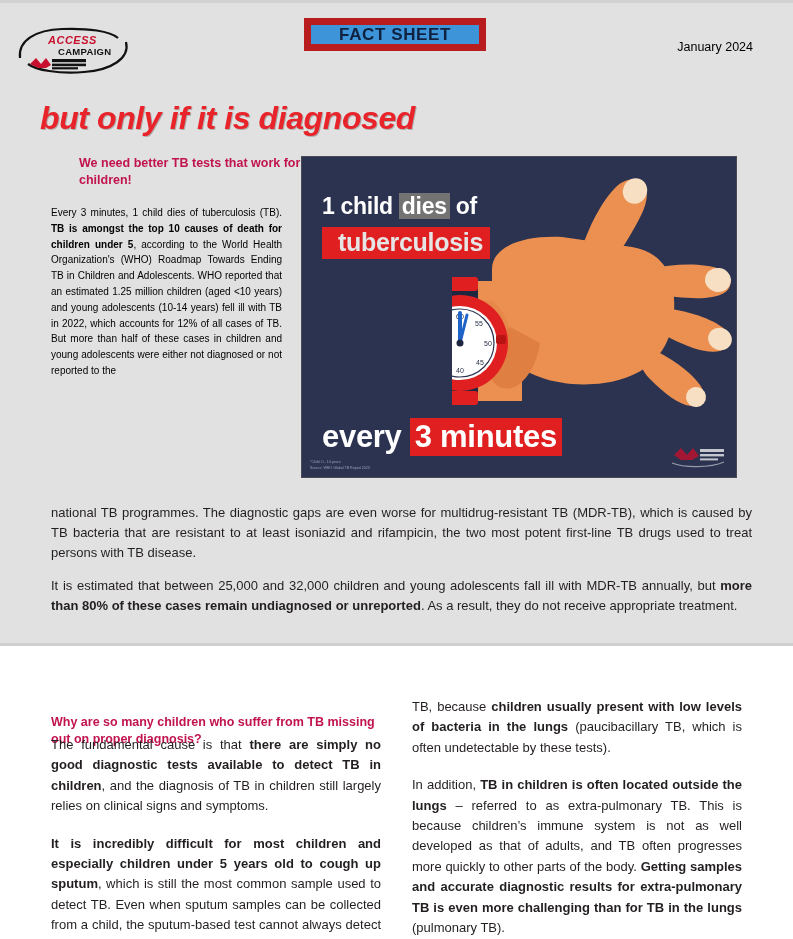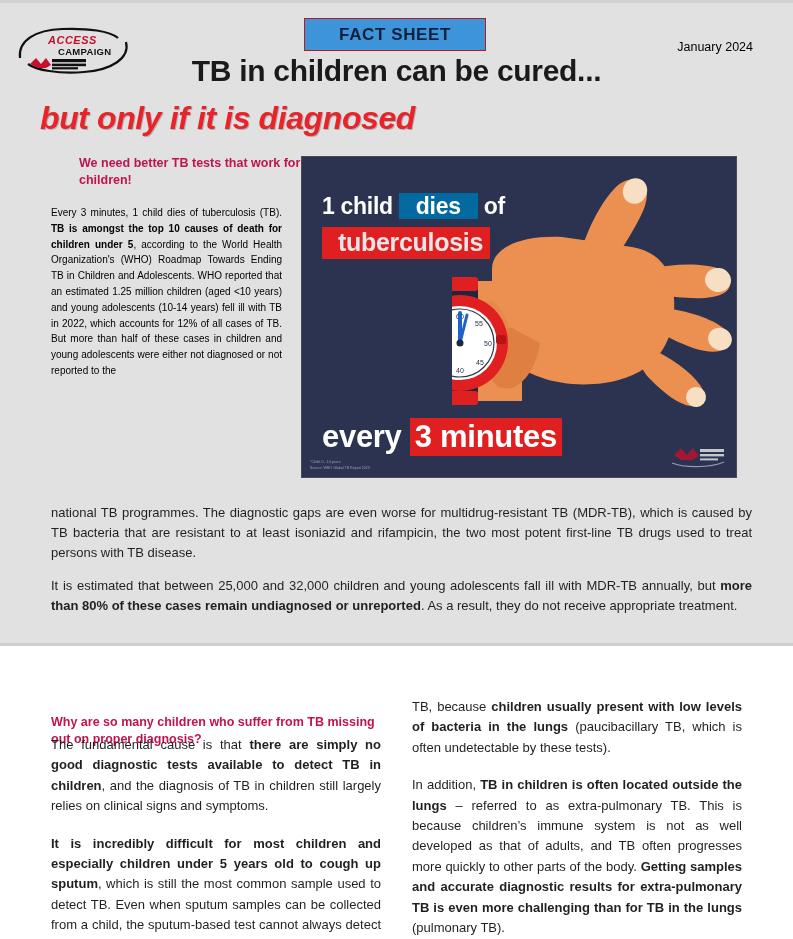--- a/index.html
+++ b/index.html
@@ -51,21 +51,21 @@
     width: 120px; height: 66px;
   }
   .logo svg { display:block; }
 
   .fact-sheet-badge {
     position: absolute;
     left: 304px; top: 18px;
     width: 182px;
     height: 33px;
     background: #3d94d9;
-    border: 1px solid #b91c1c;
+    border: 7px solid #b91c1c;
     display: flex;
     align-items: center;
     justify-content: center;
     box-sizing: border-box;
   }
   .fact-sheet-badge span {
     font-size: 17px;
     font-weight: bold;
     letter-spacing: 0.6px;
     color: #10213f;
@@ -146,22 +146,22 @@
     position: absolute;
     left: 20px; top: 36px;
     font-size: 23px;
     font-weight: bold;
     color: #ffffff;
     letter-spacing: -0.3px;
     white-space: nowrap;
   }
   .ig-line1 .hl {
     color: #ffffff;
-    background: #0369a1;
-    padding: 0 17px;
+    background: #737373;
+    padding: 0 3px;
   }
   .ig-line2 {
     position: absolute;
     left: 20px; top: 70px;
     font-size: 25px;
     font-weight: bold;
     color: #e5e5e5;
     background: #e02020;
     padding: 1px 7px 2px 16px;
     letter-spacing: -0.3px;
@@ -265,21 +265,20 @@
       </g>
     </svg>
   </div>
 
   <div class="fact-sheet-badge">
     <span>FACT SHEET</span>
   </div>
 
   <div class="issue-date">January 2024</div>
 
-  <div class="headline-1">TB in children can be cured...</div>
   <div class="headline-2">but only if it is diagnosed</div>
 
   <div class="intro-heading">We need better TB tests that work for children!</div>
   <div class="intro-body">Every 3 minutes, 1 child dies of tuberculosis (TB). <b>TB is amongst the top 10 causes of death for children under 5</b>, according to the World Health Organization's (WHO) Roadmap Towards Ending TB in Children and Adolescents. WHO reported that an estimated 1.25 million children (aged &lt;10 years) and young adolescents (10-14 years) fell ill with TB in 2022, which accounts for 12% of all cases of TB. But more than half of these cases in children and young adolescents were either not diagnosed or not reported to the</div>
 
   <div class="info-graphic">
     <svg class="ig-hand" viewBox="0 0 300 330" xmlns="http://www.w3.org/2000/svg">
 
       <path d="M-60 130 L70 130 L70 250 L-60 250 Z" fill="#eb9050"></path>
 

